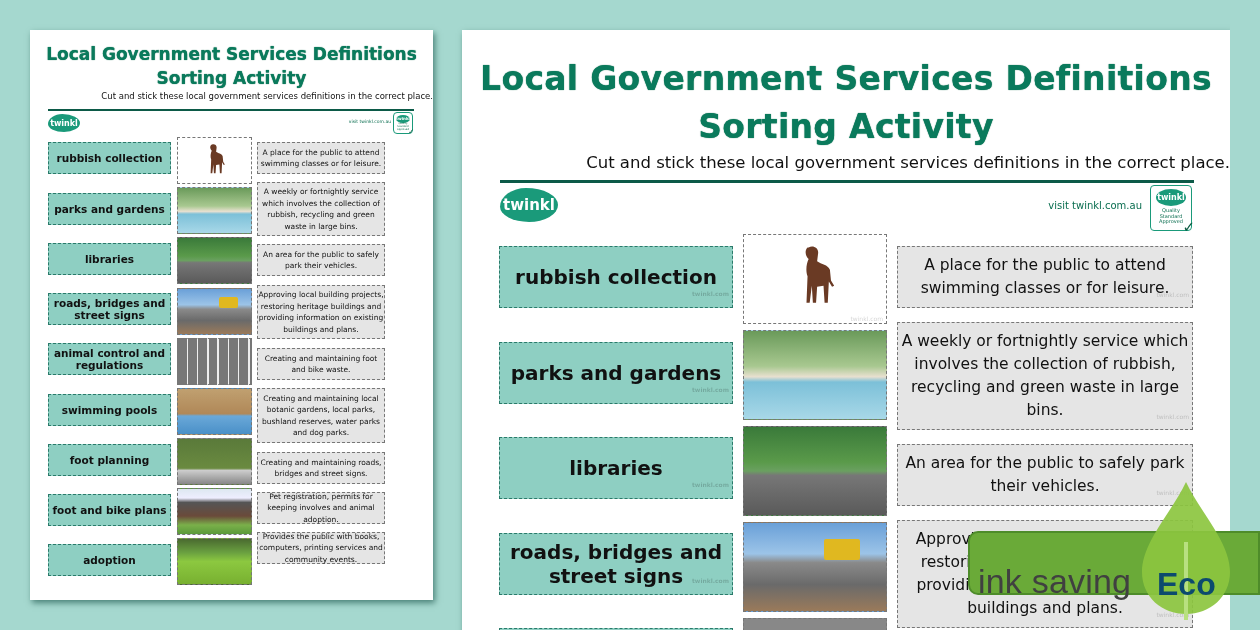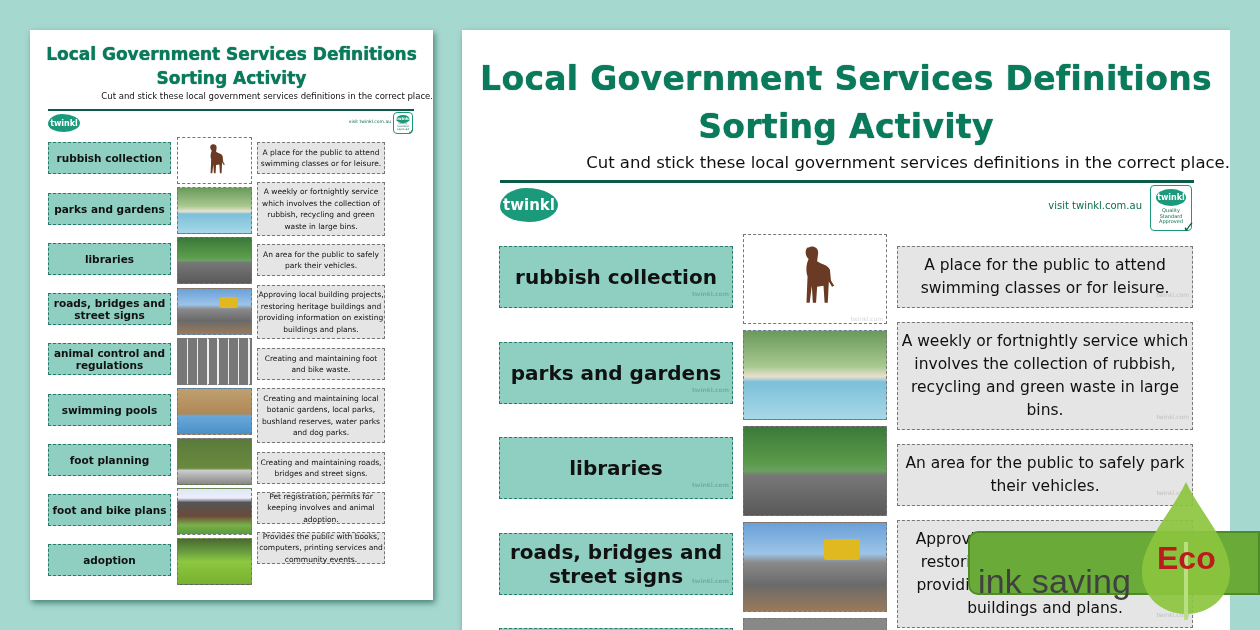--- a/index.html
+++ b/index.html
@@ -71,21 +71,21 @@
   .pic-park-lot { background: repeating-linear-gradient(90deg,#777 0 12%, #eee 12% 14%); }
   .pic-library { background: linear-gradient(#c0a070 0, #b08858 55%, #6aa8d8 60%, #4a90c8 100%); }
   .pic-hedge { background: linear-gradient(#5a7a3a 0, #6a8a40 65%, #ccc 70%, #888 100%); }
   .pic-building { background: linear-gradient(#dde8f0 0, #eef 20%, #555 30%, #6a4a3a 60%, #7ab04a 80%, #5a9a3a 100%); }
   .pic-grass { background: linear-gradient(#4a6a30 0, #6aa040 30%, #8cc840 50%, #78b030 100%); }
 
   
   .eco { position: absolute; left: 968px; top: 531px; width: 292px; height: 64px; background: #6aaa38; border-radius: 10px 0 0 10px; border: 2px solid #4e8c2a; }
   .eco-text { position: absolute; left: 978px; top: 538px; color: #404040; font-family: "Liberation Sans", sans-serif; font-size: 34px; letter-spacing: 0.2px; margin-top: 24px; }
   .leaf { position: absolute; left: 1140px; top: 482px; width: 92px; height: 138px; }
-  .eco-word { position: absolute; left: 1157px; top: 540px; color: #b91c1c; font-family: "Liberation Sans", sans-serif; font-weight: bold; font-size: 32px; }
+  .eco-word { position: absolute; left: 1157px; top: 566px; color: #0c4a6e; font-family: "Liberation Sans", sans-serif; font-weight: bold; font-size: 32px; }
   .right-strip { position: absolute; left: 1230px; top: 0; width: 30px; height: 630px; background: #a5d8cf; }
 </style>
 </head>
 <body>
 
 <div class="sheet sheet-small">
   <div class="title">
     <div>Local Government Services Definitions</div>
     <div>Sorting Activity</div>
   </div>

